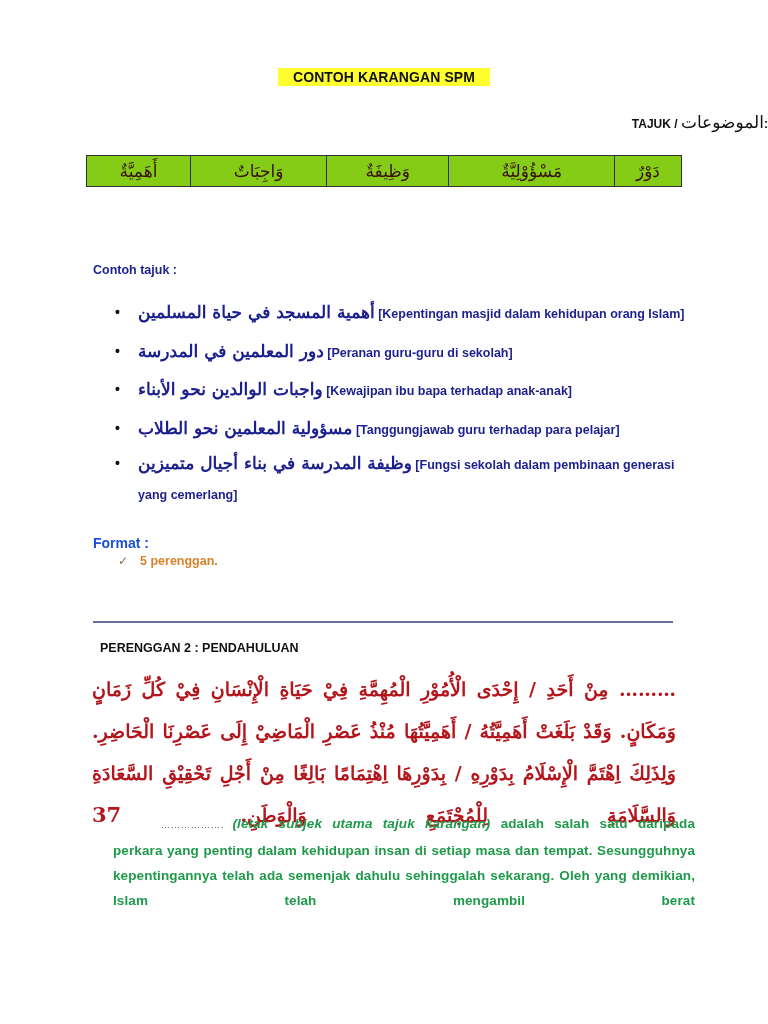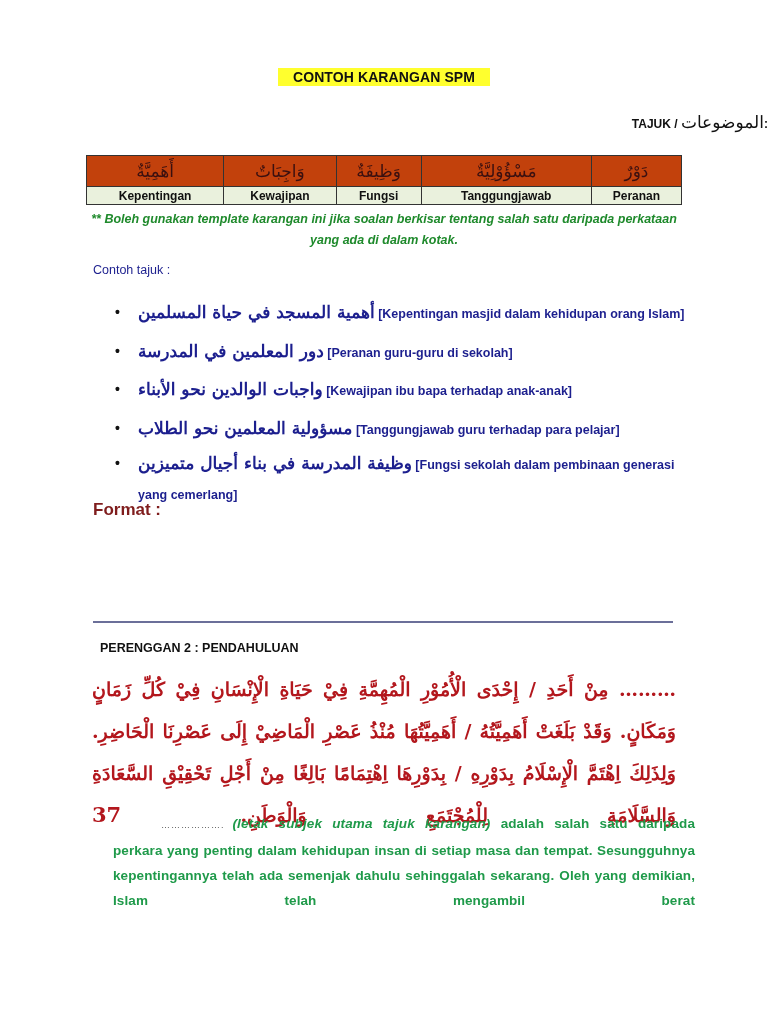--- a/index.html
+++ b/index.html
@@ -10,38 +10,38 @@
   .title-wrap { position: absolute; top: 68px; left: 0; width: 768px; text-align: center; }
   .title { display: inline-block; background: #ffff2e; font-weight: bold; font-size: 14px;
            color: #111; padding: 1px 15px; letter-spacing: 0.1px; }
 
   .tajuk { position: absolute; top: 112px; left: 0; width: 768px; text-align: right;
            font-size: 12px; font-weight: bold; color: #111; }
   .tajuk .ar { font-family: "DejaVu Serif", serif; font-size: 17px; font-weight: normal; }
 
   table.kotak { position: absolute; top: 155px; left: 86px; width: 596px; border-collapse: collapse; }
   table.kotak td { border: 1px solid #333; text-align: center; padding: 0; }
-  table.kotak tr.ar-row td { background: #c2410c; height: 30px; font-family: "DejaVu Serif", serif;
+  table.kotak tr.ar-row td { background: #84cc16; height: 30px; font-family: "DejaVu Serif", serif;
                              font-size: 17px; color: #3a1010; direction: rtl; }
   table.kotak tr.ms-row td { background: #eaf1dd; height: 17px; font-size: 12px; font-weight: bold;
                              color: #111; }
 
   .note { position: absolute; top: 209px; left: 86px; width: 596px; text-align: center;
           color: #1f8a2c; font-style: italic; font-weight: bold; font-size: 12.5px; line-height: 21px; }
 
-  .contoh-label { position: absolute; top: 263px; left: 93px; color: #1c1f8e; font-weight: normal; font-size: 12.5px; }
+  .contoh-label { position: absolute; top: 263px; left: 93px; color: #1c1f8e; font-weight: bold; font-size: 12.5px; }
 
   .topics { position: absolute; top: 294px; left: 112px; width: 570px; margin: 0; padding: 0; list-style: none; }
   .topics li { position: relative; padding-left: 26px; height: 38.5px; line-height: 36px; color: #1c1f8e;
                font-size: 12.5px; font-weight: bold; white-space: nowrap; }
   .topics li.tall { height: 60px; white-space: normal; line-height: 30px; }
   .topics li .dot { position: absolute; left: 3px; top: 0; font-size: 14px; color: #111; }
   .topics li .ar { font-family: "DejaVu Serif", serif; font-size: 17px; color: #1c1f8e; font-weight: bold; direction: rtl; unicode-bidi: isolate; margin-top: 28px; }
 
-  .format-label { position: absolute; top: 500px; left: 93px; color: #7f1d1d; font-weight: bold; font-size: 17px; }
+  .format-label { position: absolute; top: 535px; left: 93px; color: #1d4ed8; font-weight: bold; font-size: 14px; }
   .format-list { position: absolute; top: 551px; left: 118px; margin: 0; padding: 0; list-style: none; }
   .format-list li { height: 20px; line-height: 20px; color: #d9822b; font-weight: bold; font-size: 12.5px; }
   .format-list li .check { display: inline-block; width: 22px; color: #8a6a3a; font-size: 12px; }
 
   .divider { position: absolute; top: 621px; left: 93px; width: 580px; height: 2px; background: #6b6f99; }
 
   .section-head { position: absolute; top: 641px; left: 100px; font-weight: bold; font-size: 12.5px; color: #111; }
 
   .arabic-para { position: absolute; top: 668px; left: 92px; width: 584px; direction: rtl; text-align: justify;
                  text-align-last: justify;
@@ -70,31 +70,23 @@
 
   <table class="kotak">
     <tbody>
         <tr class="ar-row" dir="ltr">
       <td>أَهَمِيَّةٌ</td>
       <td>وَاجِبَاتٌ</td>
       <td>وَظِيفَةٌ</td>
       <td>مَسْؤُوْلِيَّةٌ</td>
       <td>دَوْرٌ</td>
     </tr>
-    <tr class="ms-row">
-      <td>Kepentingan</td>
-      <td>Kewajipan</td>
-      <td>Fungsi</td>
-      <td>Tanggungjawab</td>
-      <td>Peranan</td>
-    </tr>
   </tbody>
     </table>
 
-  <div class="note">** Boleh gunakan template karangan ini jika soalan berkisar tentang salah satu daripada perkataan yang ada di dalam kotak.</div>
 
   <div class="contoh-label">Contoh tajuk :</div>
 
   <ul class="topics">
     <li>
       <span class="dot">•</span>
       <span class="ar">أهمية المسجد في حياة المسلمين</span>
       <span>[Kepentingan masjid dalam kehidupan orang Islam]</span>
     </li>
     <li>
@@ -114,20 +106,23 @@
     </li>
     <li class="tall">
       <span class="dot">•</span>
       <span class="ar">وظيفة المدرسة في بناء أجيال متميزين</span>
       <span>[Fungsi sekolah dalam pembinaan generasi yang cemerlang]</span>
     </li>
   </ul>
 
   <div class="format-label">Format :</div>
   <ul class="format-list">
+    <li>
+      <span class="check">✓</span><span>5 perenggan.</span>
+    </li>
   </ul>
 
   <div class="divider"></div>
 
   <div class="section-head">PERENGGAN 2 : PENDAHULUAN</div>
 
   <div class="arabic-para">
     <span>………</span>
     <span>مِنْ أَحَدِ / </span><span class="u">إِحْدَى</span><span> الْأُمُوْرِ الْمُهِمَّةِ فِيْ حَيَاةِ الْإِنْسَانِ فِيْ كُلِّ زَمَانٍ وَمَكَانٍ. وَقَدْ </span><span class="u">بَلَغَتْ</span><span> أَهَمِيَّتُهُ / </span><span class="u">أَهَمِيَّتُهَا</span><span> مُنْذُ عَصْرِ الْمَاضِيْ إِلَى عَصْرِنَا الْحَاضِرِ. وَلِذَلِكَ اِهْتَمَّ الْإِسْلَامُ </span><span class="u">بِدَوْرِهِ / بِدَوْرِهَا</span><span> اِهْتِمَامًا بَالِغًا مِنْ أَجْلِ تَحْقِيْقِ السَّعَادَةِ وَالسَّلَامَةِ لِلْمُجْتَمَعِ وَالْوَطَنِ. </span><span class="num">37</span>
   </div>

